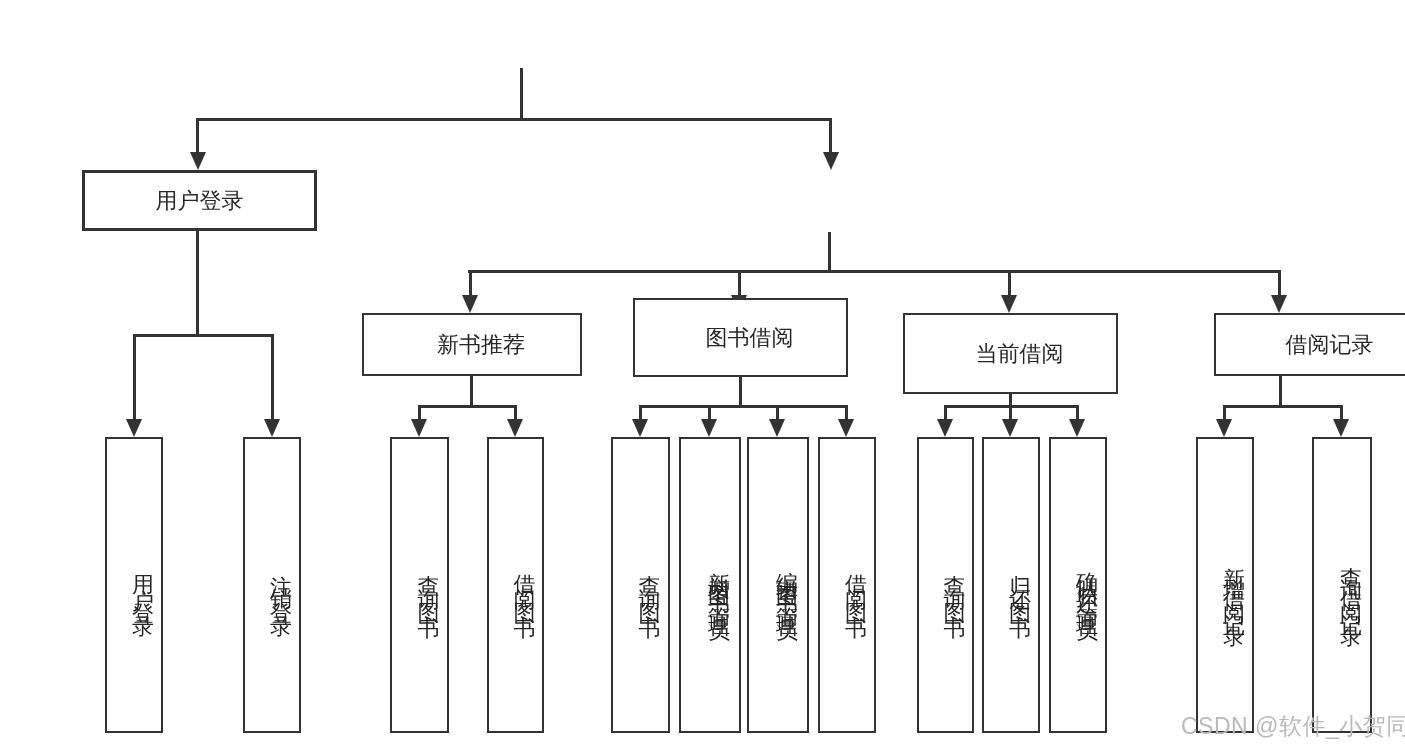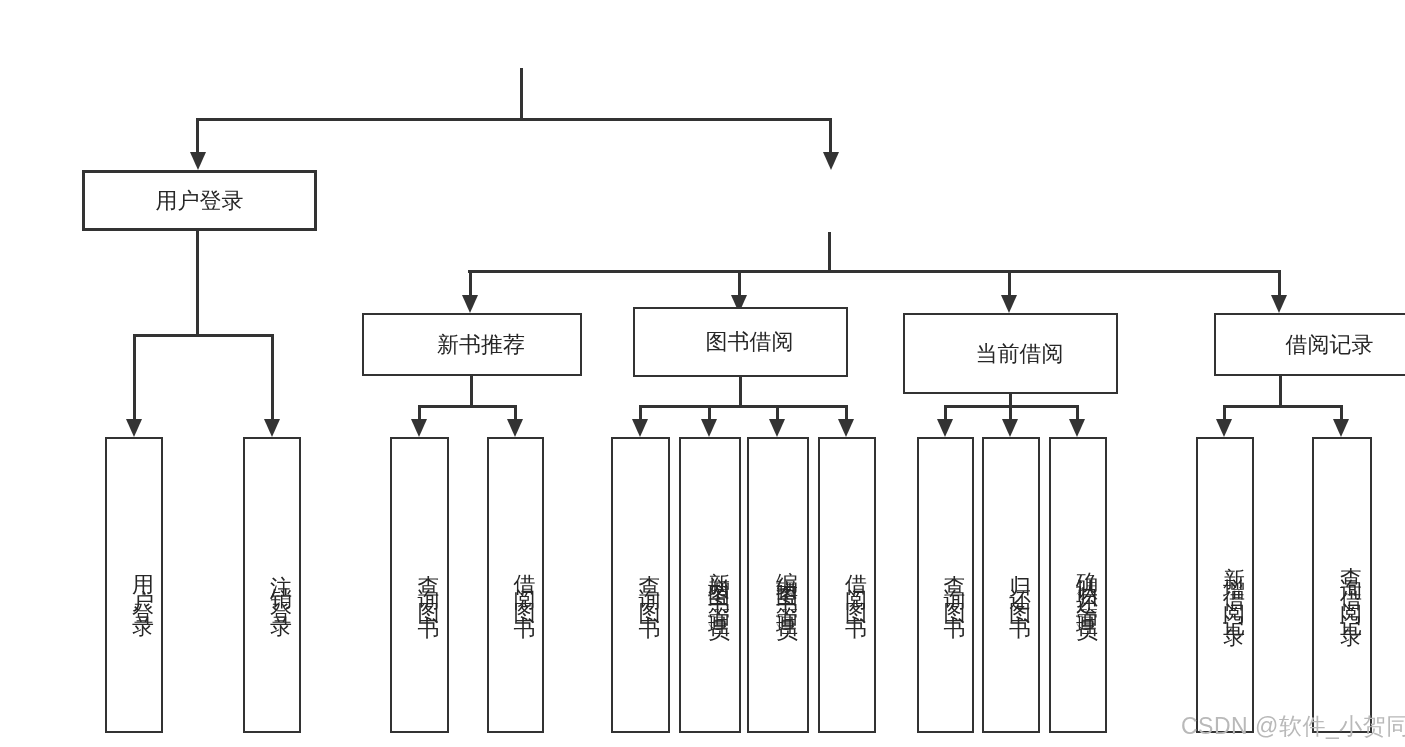--- a/index.html
+++ b/index.html
@@ -40,21 +40,21 @@
 <div id="stage">
 
 
   <div class="box" style="left:82px; top:170px; width:235px; height:61px;">
     <span>用户登录</span>
   </div>
 
   <div class="box thin" style="left:362px; top:313px; width:220px; height:63px;">
     <span>新书推荐</span>
   </div>
-  <div class="box thin" style="left:633px; top:307px; width:215px; height:70px;">
+  <div class="box thin" style="left:633px; top:298px; width:215px; height:79px;">
     <span>图书借阅</span>
   </div>
   <div class="box thin" style="left:903px; top:313px; width:215px; height:81px;">
     <span>当前借阅</span>
   </div>
   <div class="box thin" style="left:1174px; top:313px; width:213px; height:63px;margin-left:40px;">
     <span>借阅记录</span>
   </div>
 
   <div class="box thin" style="left:105px; top:437px; width:58px; height:296px;">

